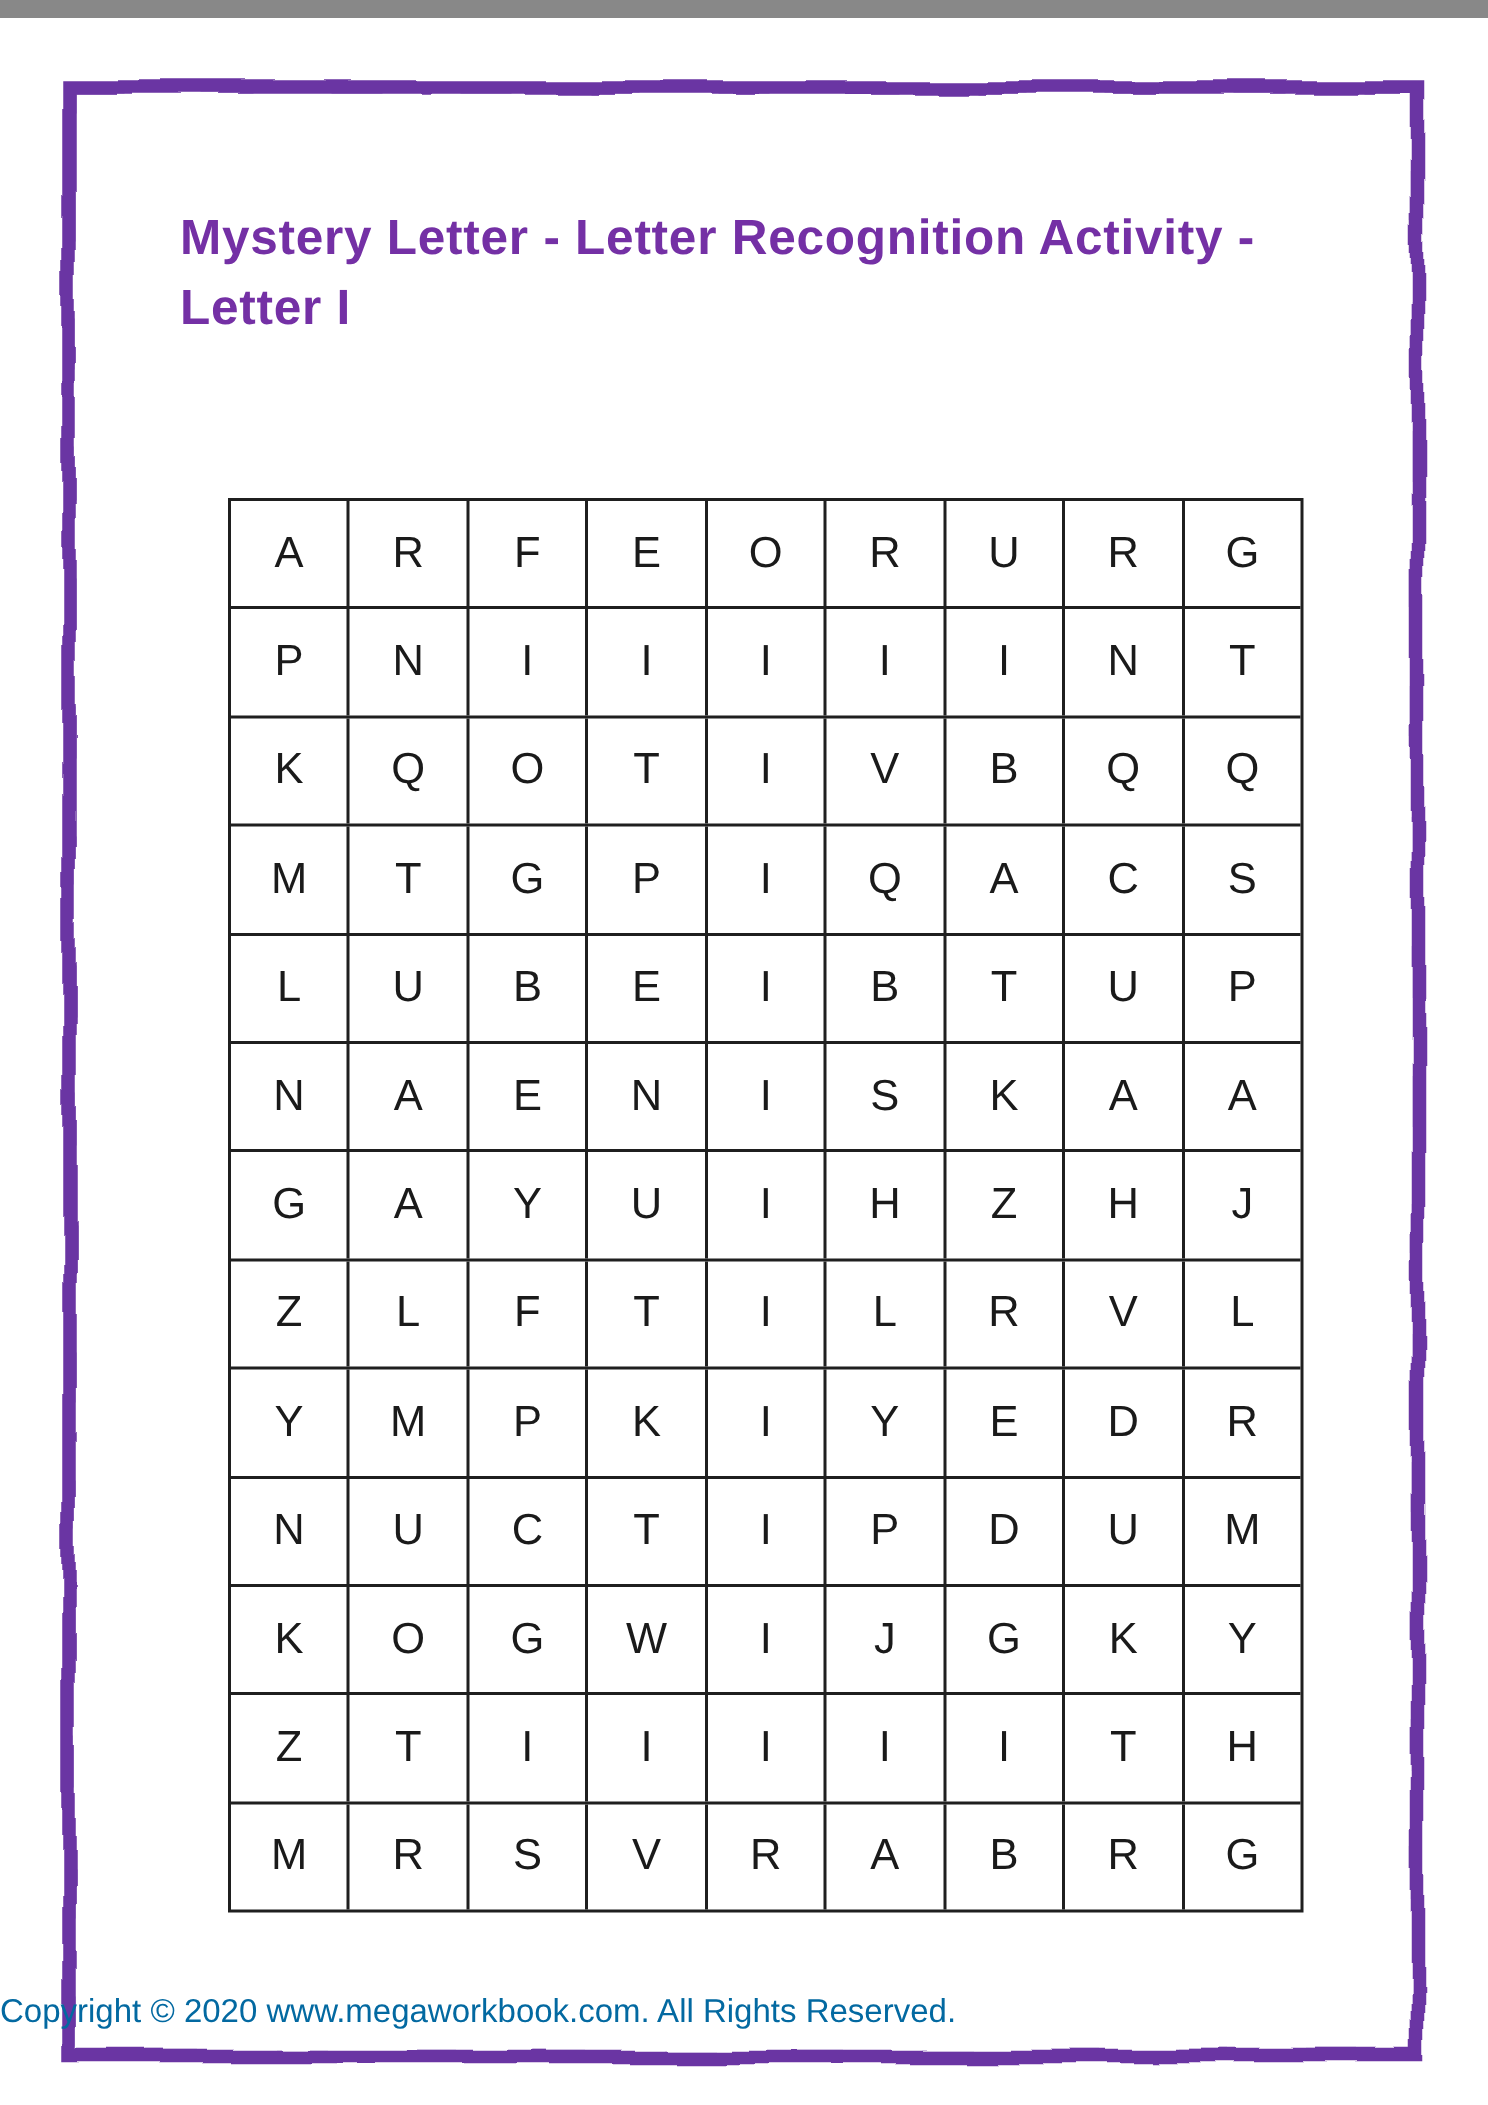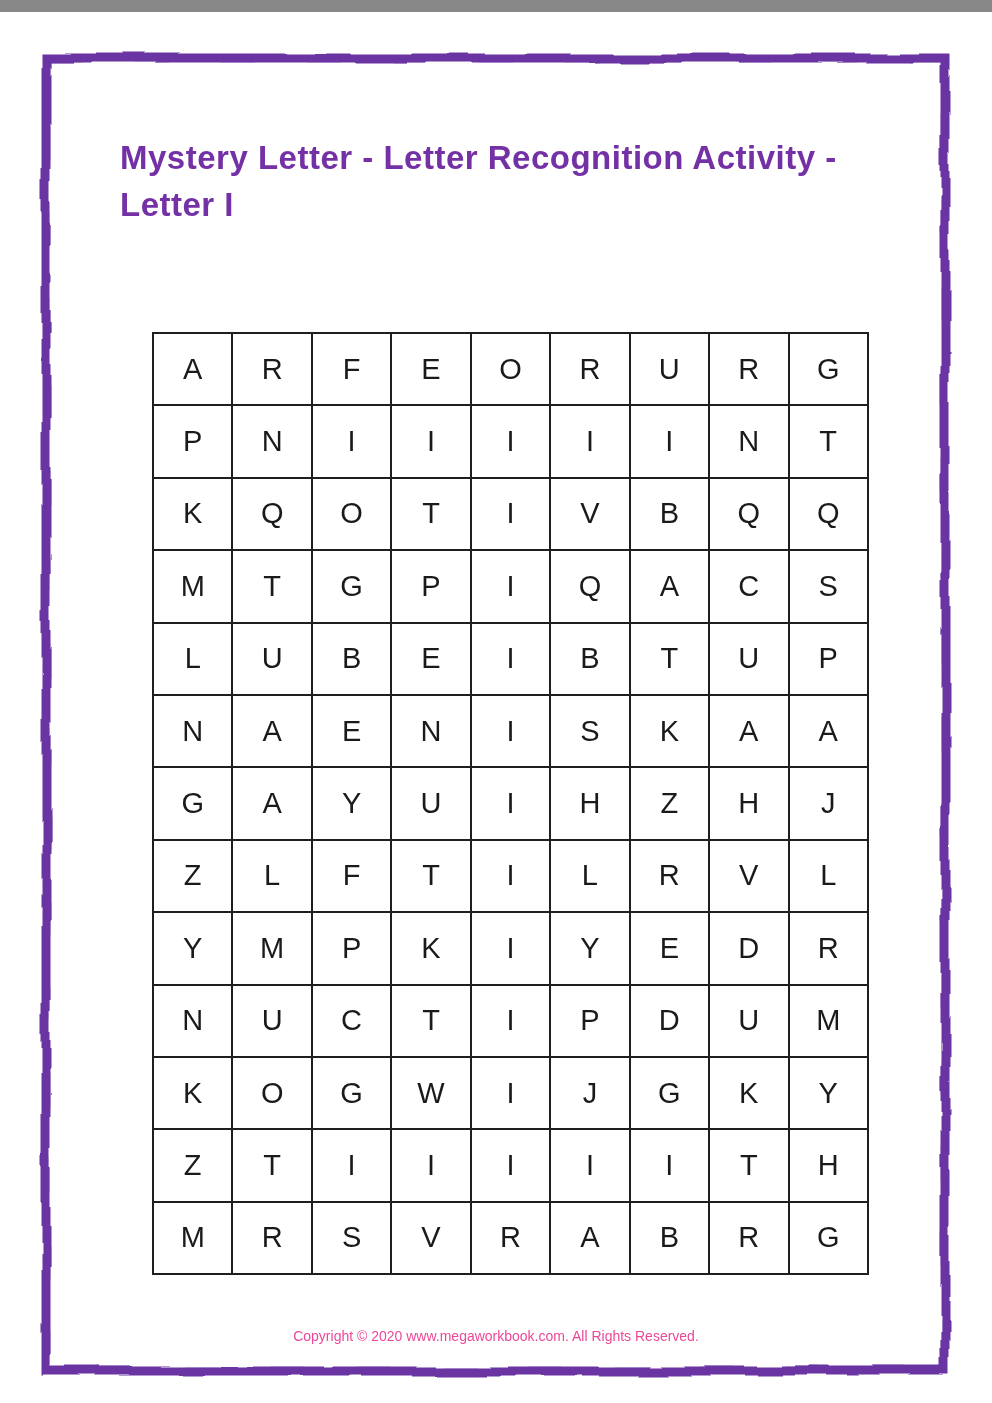--- a/index.html
+++ b/index.html
@@ -34,21 +34,21 @@
   .grid-row:last-child{border-bottom:none;}
   .grid-cell{
     flex:1;border-right:2px solid #1F1F1F;
     display:flex;align-items:center;justify-content:center;
     font-size:29px;color:#1a1a1a;
     font-family:"Liberation Sans",sans-serif;
   }
   .grid-cell:last-child{border-right:none;}
   .footer{
     position:absolute;left:0;top:1316px;width:100%;
-    text-align:center;font-size:14px;color:#ec4899;
+    font-size:22px;color:#0369a1;
   }
 </style>
 </head>
 <body>
 
 <div class="page">
 
   <svg class="frame-svg" width="992" height="1403" viewBox="0 0 992 1403">
     <defs>
       <filter id="rough" x="-5%" y="-5%" width="110%" height="110%">

